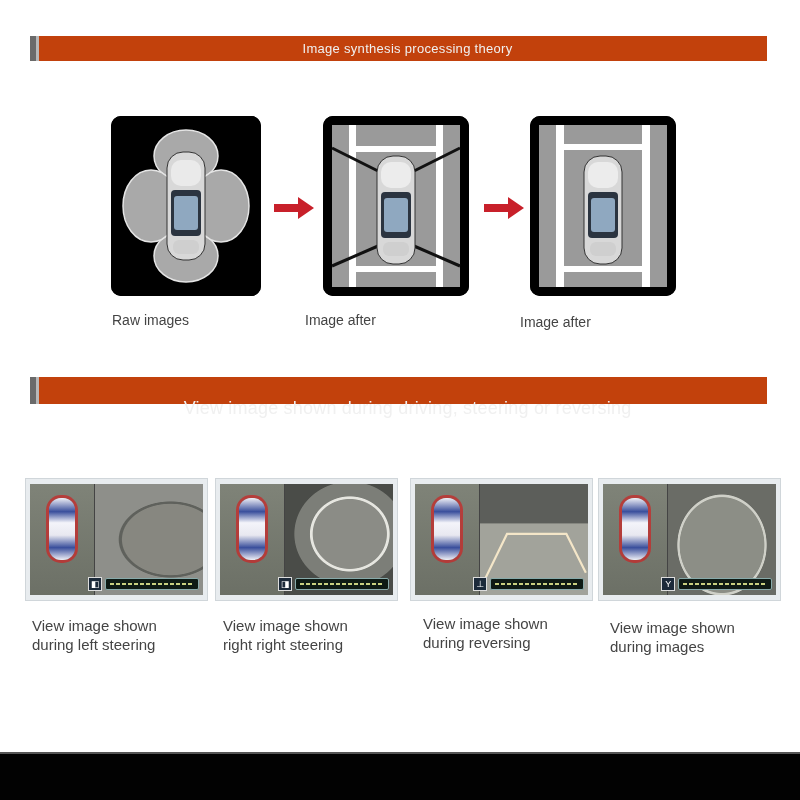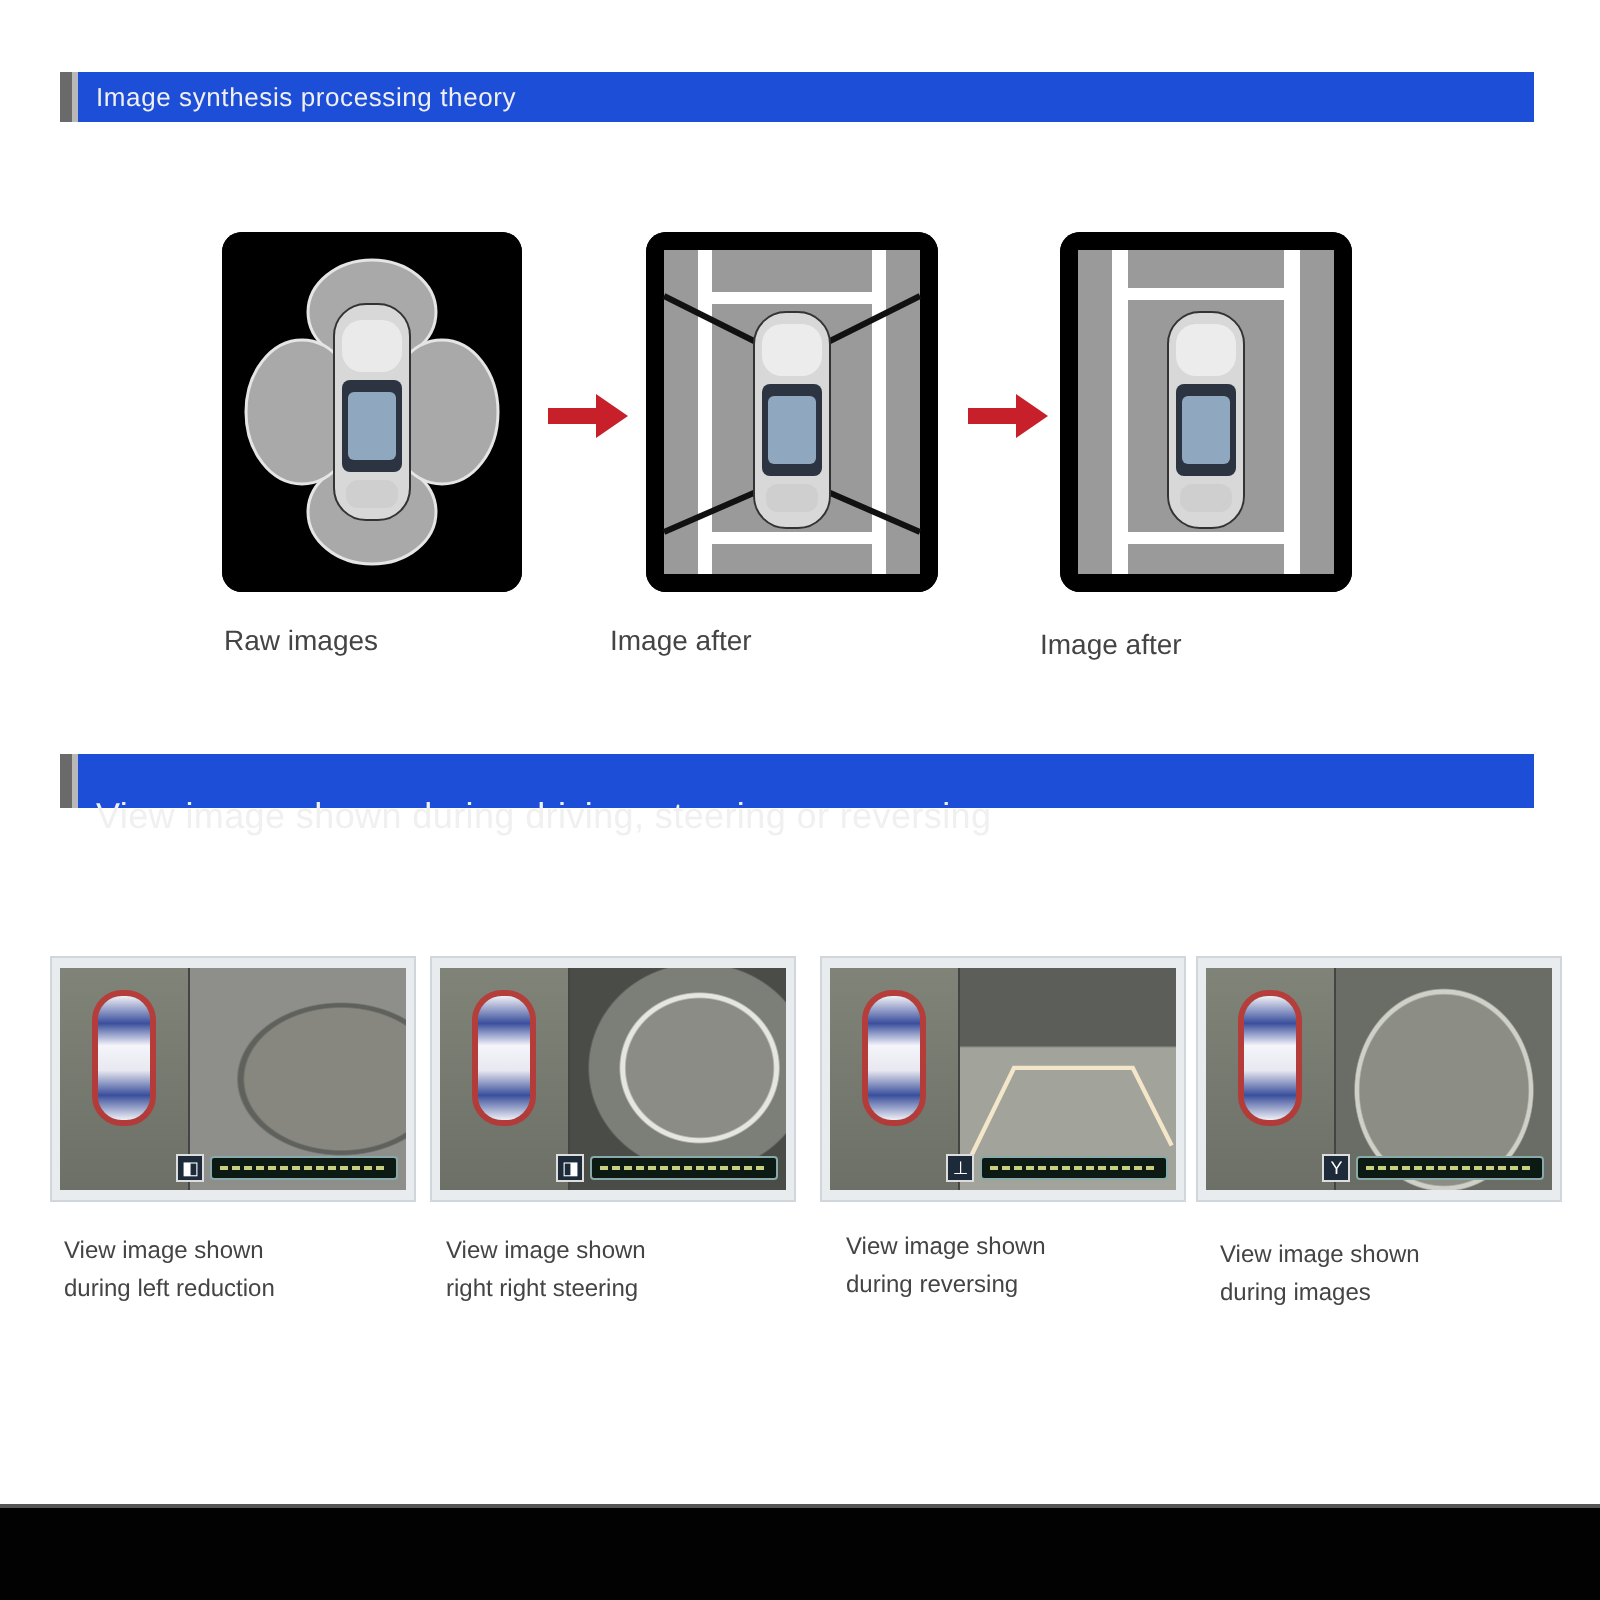--- a/index.html
+++ b/index.html
@@ -1,24 +1,24 @@
 <!DOCTYPE html>
 <html><head>
 <meta charset="utf-8">
 <style>
   * { box-sizing: border-box; margin: 0; padding: 0; }
   html, body { width: 800px; height: 800px; overflow: hidden; background: #ffffff; }
   body { position: relative; font-family: "Liberation Sans", sans-serif; }
 
   .section-bar {
     position: absolute; left: 30px; width: 737px;
-    background: #1d4ed8; color: #f0f0f0;
+    background: #c2410c; color: #f0f0f0;
     border-left: 6px solid #6a6a6a;
     box-shadow: inset 3px 0 0 #b8b8b8;
-    display: flex; align-items: center;
+    display: flex; align-items: center; justify-content: center;
   }
   .section-bar .title { padding-left: 12px; white-space: nowrap; }
   #bar1 { top: 36px; height: 25px; }
   #bar1 .title { font-size: 13px; letter-spacing: 0.3px; }
   #bar2 { top: 377px; height: 27px; }
   #bar2 .title { font-size: 18px; letter-spacing: 0.2px; margin-top: 35px; }
 
   
   .panel {
     position: absolute; top: 116px; width: 150px; height: 180px;
@@ -63,21 +63,21 @@
   .statusbar {
     position: absolute; right: 4px; bottom: 4px; height: 14px; width: 64%;
     display: flex; gap: 3px; align-items: center;
   }
   .statusbar .mode-icon { width: 14px; height: 14px; background: #1c2a3a; border: 1px solid #ddd; color: #fff; font-size: 9px; line-height: 12px; text-align: center; }
   .statusbar .meter { flex: 1; height: 12px; background: #0d1a14; border: 1px solid #8aa; border-radius: 2px; position: relative; }
   .statusbar .meter::after { content: ""; position: absolute; left: 4px; right: 4px; top: 4px; height: 2px;
     background: repeating-linear-gradient(90deg,#c8d080 0 4px,transparent 4px 6px); }
 
   .thumb-caption {
-    position: absolute; color: #444; font-size: 12px; line-height: 19px; white-space: nowrap;
+    position: absolute; color: #444; font-size: 15px; line-height: 19px; white-space: nowrap;
   }
   #tcap-left { left: 32px; top: 616px; }
   #tcap-right { left: 223px; top: 616px; }
   #tcap-rev { left: 423px; top: 614px; }
   #tcap-drive { left: 610px; top: 618px; }
 
   .footer-bar { position: absolute; left: 0; top: 752px; width: 800px; height: 48px; background: #020202; border-top: 2px solid #555; }
 </style>
 </head>
 <body>
@@ -221,21 +221,21 @@
     <div class="camview" style="background: radial-gradient(ellipse at 50% 55%, #8c8e86 0 55%, #cfd0c8 56% 58%, #6a6c66 59%);"></div>
     <div class="statusbar">
       <div class="mode-icon">Y</div>
       <div class="meter"></div>
     </div>
   </div>
 </div>
 
 <div id="tcap-left" class="thumb-caption">
   <div>View image shown</div>
-  <div>during left reduction</div>
+  <div>during left steering</div>
 </div>
 <div id="tcap-right" class="thumb-caption">
   <div>View image shown</div>
   <div>right right steering</div>
 </div>
 <div id="tcap-rev" class="thumb-caption">
   <div>View image shown</div>
   <div>during reversing</div>
 </div>
 <div id="tcap-drive" class="thumb-caption">

